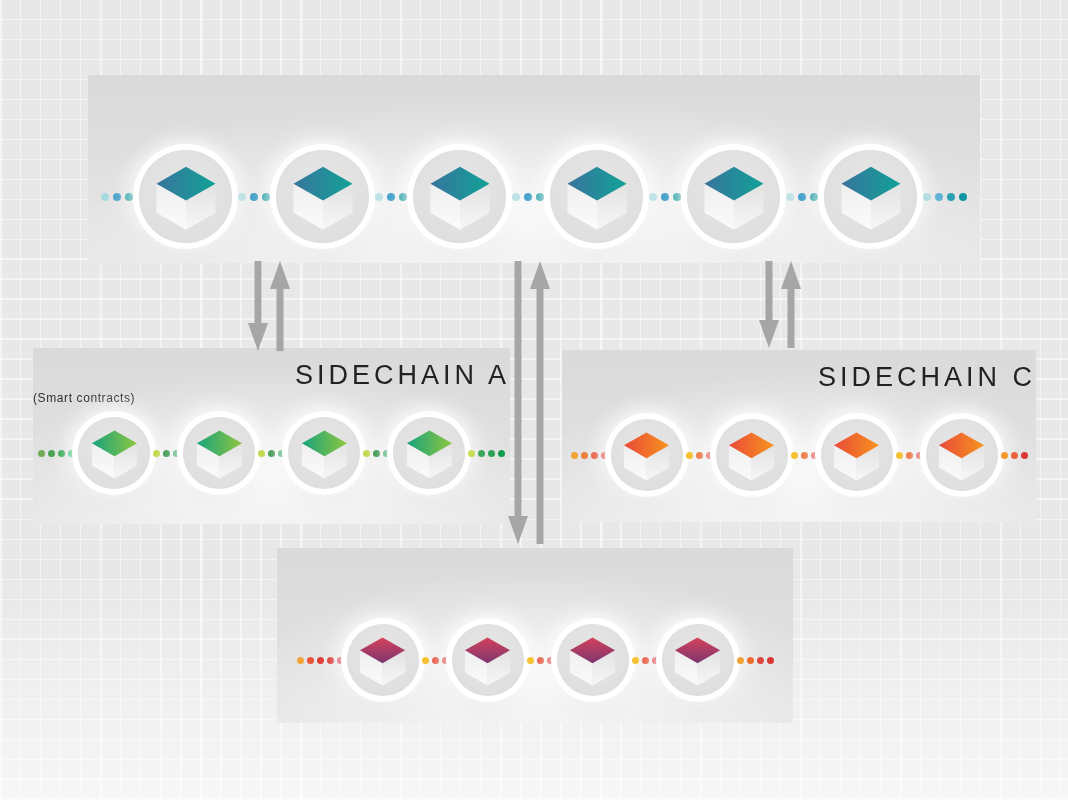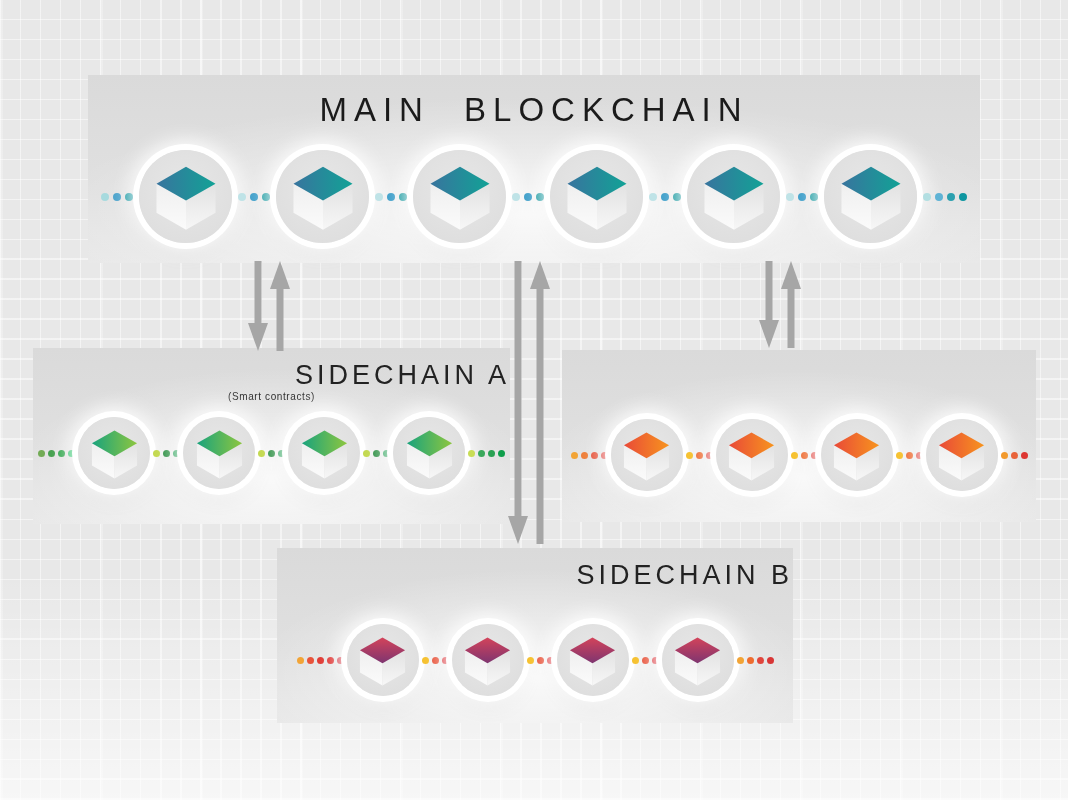--- a/index.html
+++ b/index.html
@@ -27,22 +27,22 @@
   .title-main{
     position:absolute;left:0;right:0;top:16px;text-align:center;
     font-size:33px;font-weight:400;color:#1b1b1b;
     letter-spacing:7px;word-spacing:18px;
   }
   .title-side{
     position:absolute;left:0;right:0;top:12px;text-align:right;
     font-size:27px;font-weight:400;color:#222;letter-spacing:4px;
   }
   .subtitle-side{
-    position:absolute;left:0;right:0;top:43px;text-align:center;
-    font-size:10px;font-weight:400;color:#303030;letter-spacing:.6px;
+    position:absolute;left:0;right:0;top:43px;text-align:left;
+    font-size:12px;font-weight:400;color:#303030;letter-spacing:.6px;
   }
 
   .chain{
     position:absolute;left:0;right:0;
     display:flex;align-items:center;justify-content:center;column-gap:6px;
   }
   .chain-main{top:74px;height:95px;}
   .panel-a .chain,.panel-c .chain{top:66px;height:78px;column-gap:3px;}
   .panel-b .chain{top:73px;height:78px;column-gap:3px;}
 
@@ -66,21 +66,20 @@
   .chain-small .node svg{width:55px;height:55px;}
 
   .arrow-pair{position:absolute;}
 </style>
 </head>
 <body>
 
 <div class="stage">
 
   <section class="panel panel-main">
-    <div class="title-main">MAIN BLOCKCHAIN</div>
     <div class="chain chain-main">
         <span class="dots">
           <span class="dot" style="background: rgb(167, 218, 222);"></span>
           <span class="dot" style="background: rgb(74, 162, 203);"></span>
           <span class="dot" style="background: rgb(24, 153, 163);"></span>
         </span>
         <span class="node">
           <svg viewBox="0 0 100 100">
     <defs>
       <linearGradient id="top1_0" gradientUnits="userSpaceOnUse" x1="9" y1="31.5" x2="91" y2="31.5">
@@ -352,20 +351,21 @@
         <span class="dots">
           <span class="dot" style="background: rgb(200, 221, 85);"></span>
           <span class="dot" style="background: rgb(58, 168, 91);"></span>
           <span class="dot" style="background: rgb(42, 161, 83);"></span>
           <span class="dot" style="background: rgb(15, 158, 75);"></span>
         </span>
       </div>
   </section>
 
   <section class="panel panel-c">
+    <div class="title-side">SIDECHAIN C</div>
     <div class="chain chain-small">
         <span class="dots">
           <span class="dot" style="background: rgb(242, 164, 54);"></span>
           <span class="dot" style="background: rgb(238, 127, 58);"></span>
           <span class="dot" style="background: rgb(229, 82, 57);"></span>
           <span class="dot" style="background: rgb(224, 58, 52);"></span>
         </span>
         <span class="node">
           <svg viewBox="0 0 100 100">
     <defs>
@@ -467,21 +467,20 @@
         </span>
         <span class="dots">
           <span class="dot" style="background: rgb(242, 154, 46);"></span>
           <span class="dot" style="background: rgb(232, 99, 58);"></span>
           <span class="dot" style="background: rgb(221, 55, 50);"></span>
         </span>
       </div>
   </section>
 
   <section class="panel panel-b">
-    <div class="title-side">SIDECHAIN B</div>
     <div class="chain chain-small">
         <span class="dots">
           <span class="dot" style="background: rgb(242, 164, 54);"></span>
           <span class="dot" style="background: rgb(232, 83, 58);"></span>
           <span class="dot" style="background: rgb(224, 58, 52);"></span>
           <span class="dot" style="background: rgb(222, 51, 49);"></span>
           <span class="dot" style="background: rgb(211, 43, 56);"></span>
         </span>
         <span class="node">
           <svg viewBox="0 0 100 100">

